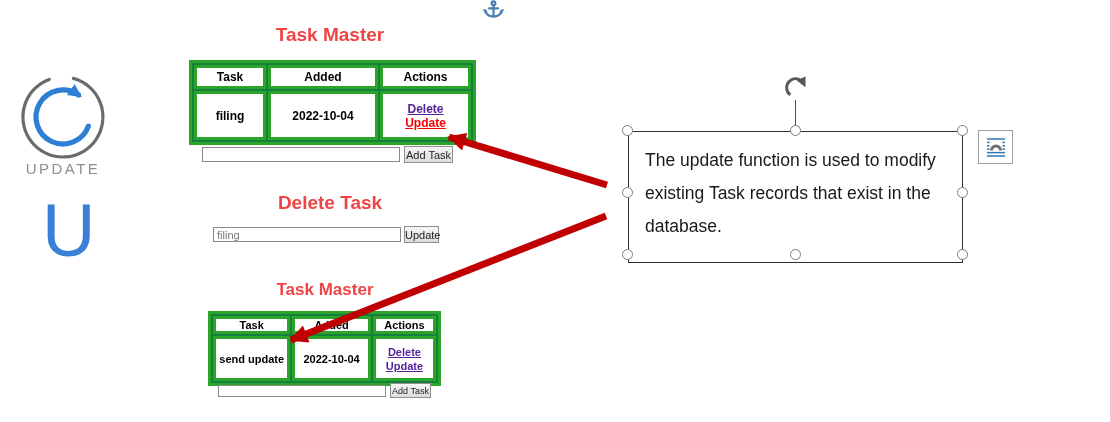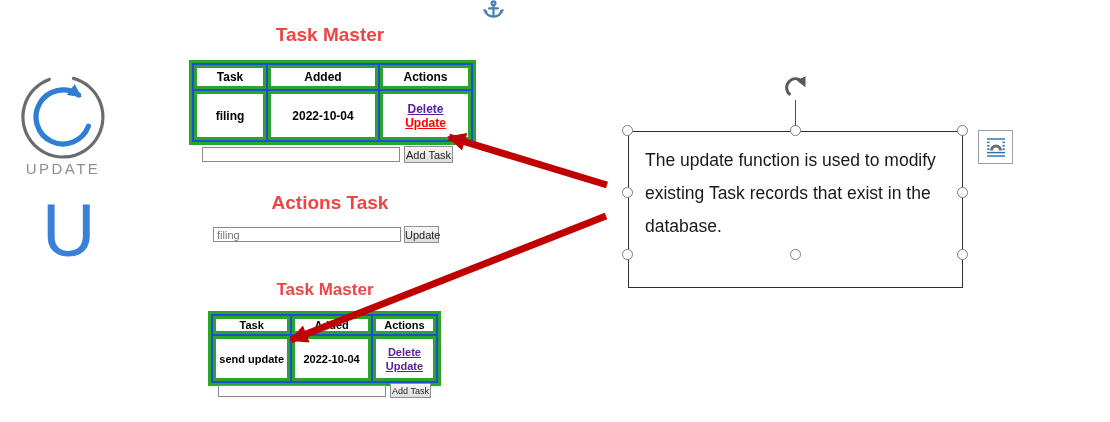--- a/index.html
+++ b/index.html
@@ -20,21 +20,21 @@
   }
   
   .anchor { position:absolute; left:483px; top:0px; }
   
   .app-title { position:absolute; width:284px; text-align:center; font-weight:bold; color:#ef4444; }
   .t1 { left:188px; top:24px;  font-size:19px; }
   .t2 { left:188px; top:192px; font-size:19px; }
   .t3 { left:183px; top:280px; font-size:17px; width:284px; }
   
   table { position:absolute; border-collapse:separate; border-spacing:2px;
-          table-layout:fixed; background:#1d4ed8; }
+          table-layout:fixed; background:#15803d; }
   .tbl { border:3px solid #2aa52a; }
   .tbl th, .tbl td { border:3px solid #2aa52a; text-align:center; vertical-align:middle;
                      font-weight:bold; color:#000; background:#fff; }
   .tbl1 { left:189px; top:60px; width:283px; }
   .tbl1 th { height:24px; font-size:12px; }
   .tbl1 td { height:49px; font-size:12px; }
   .tbl2 { left:208px; top:311px; width:233px; }
   .tbl2 th { height:14px; font-size:11px; }
   .tbl2 td { height:45px; font-size:11px; }
   a.lnk { font-weight:bold; text-decoration:underline; display:block; line-height:14px; }
@@ -46,21 +46,21 @@
   .btn { position:absolute; background:linear-gradient(#f6f6f6,#dddddd);
          border:1px solid #8f8f8f; border-radius:0; color:#222; text-align:center;
          font-family:"Liberation Sans",sans-serif; }
   .btn-add1 { left:404px; top:146px; width:49px; height:17px; font-size:11px; }
   .btn-upd  { left:404px; top:226px; width:35px; height:17px; font-size:11px; }
   .btn-add2 { left:390px; top:383px; width:41px; height:15px; font-size:9px; }
   .in1 { left:202px; top:147px; width:198px; }
   .in2 { left:213px; top:227px; width:188px; }
   .in3 { left:218px; top:385px; width:168px; height:12px; font-size:10px; }
   
-  .callout { position:absolute; left:628px; top:131px; width:335px; height:157px;
+  .callout { position:absolute; left:628px; top:131px; width:335px; height:132px;
              border:1px solid #2f2f2f; background:#fff;
              padding:12px 26px 12px 16px; font-size:17.5px; line-height:33px; color:#191919; }
   .handle { position:absolute; width:11px; height:11px; border-radius:50%;
             background:#fff; border:1.6px solid #7d7d7d; z-index:6; }
   .rotate-line { position:absolute; left:795px; top:100px; width:1px; height:31px; background:#4d4d4d; }
   .rotate-handle { position:absolute; left:782px; top:74px; z-index:6; }
   
   .layout-btn { position:absolute; left:978px; top:130px; width:35px; height:34px;
                 background:#fff; border:1px solid #9aa0a6; display:flex;
                 align-items:center; justify-content:center; }
@@ -115,21 +115,21 @@
       <td>
         <a class="lnk lnk-visited" href="#">Delete</a>
         <a class="lnk lnk-active" href="#">Update</a>
       </td>
     </tr>
   </tbody>
     </table>
   <input class="txt in1" value="" style="">
   <button class="btn btn-add1">Add Task</button>
 
-  <div class="app-title t2">Actions Task</div>
+  <div class="app-title t2">Delete Task</div>
   <input class="txt in2" value="filing" style="">
   <button class="btn btn-upd">Update</button>
 
   <div class="app-title t3">Task Master</div>
 
   <table class="tbl tbl2">
     <colgroup>
         <col style="width:76px">
         <col style="width:77px">
         <col style="width:62px">

